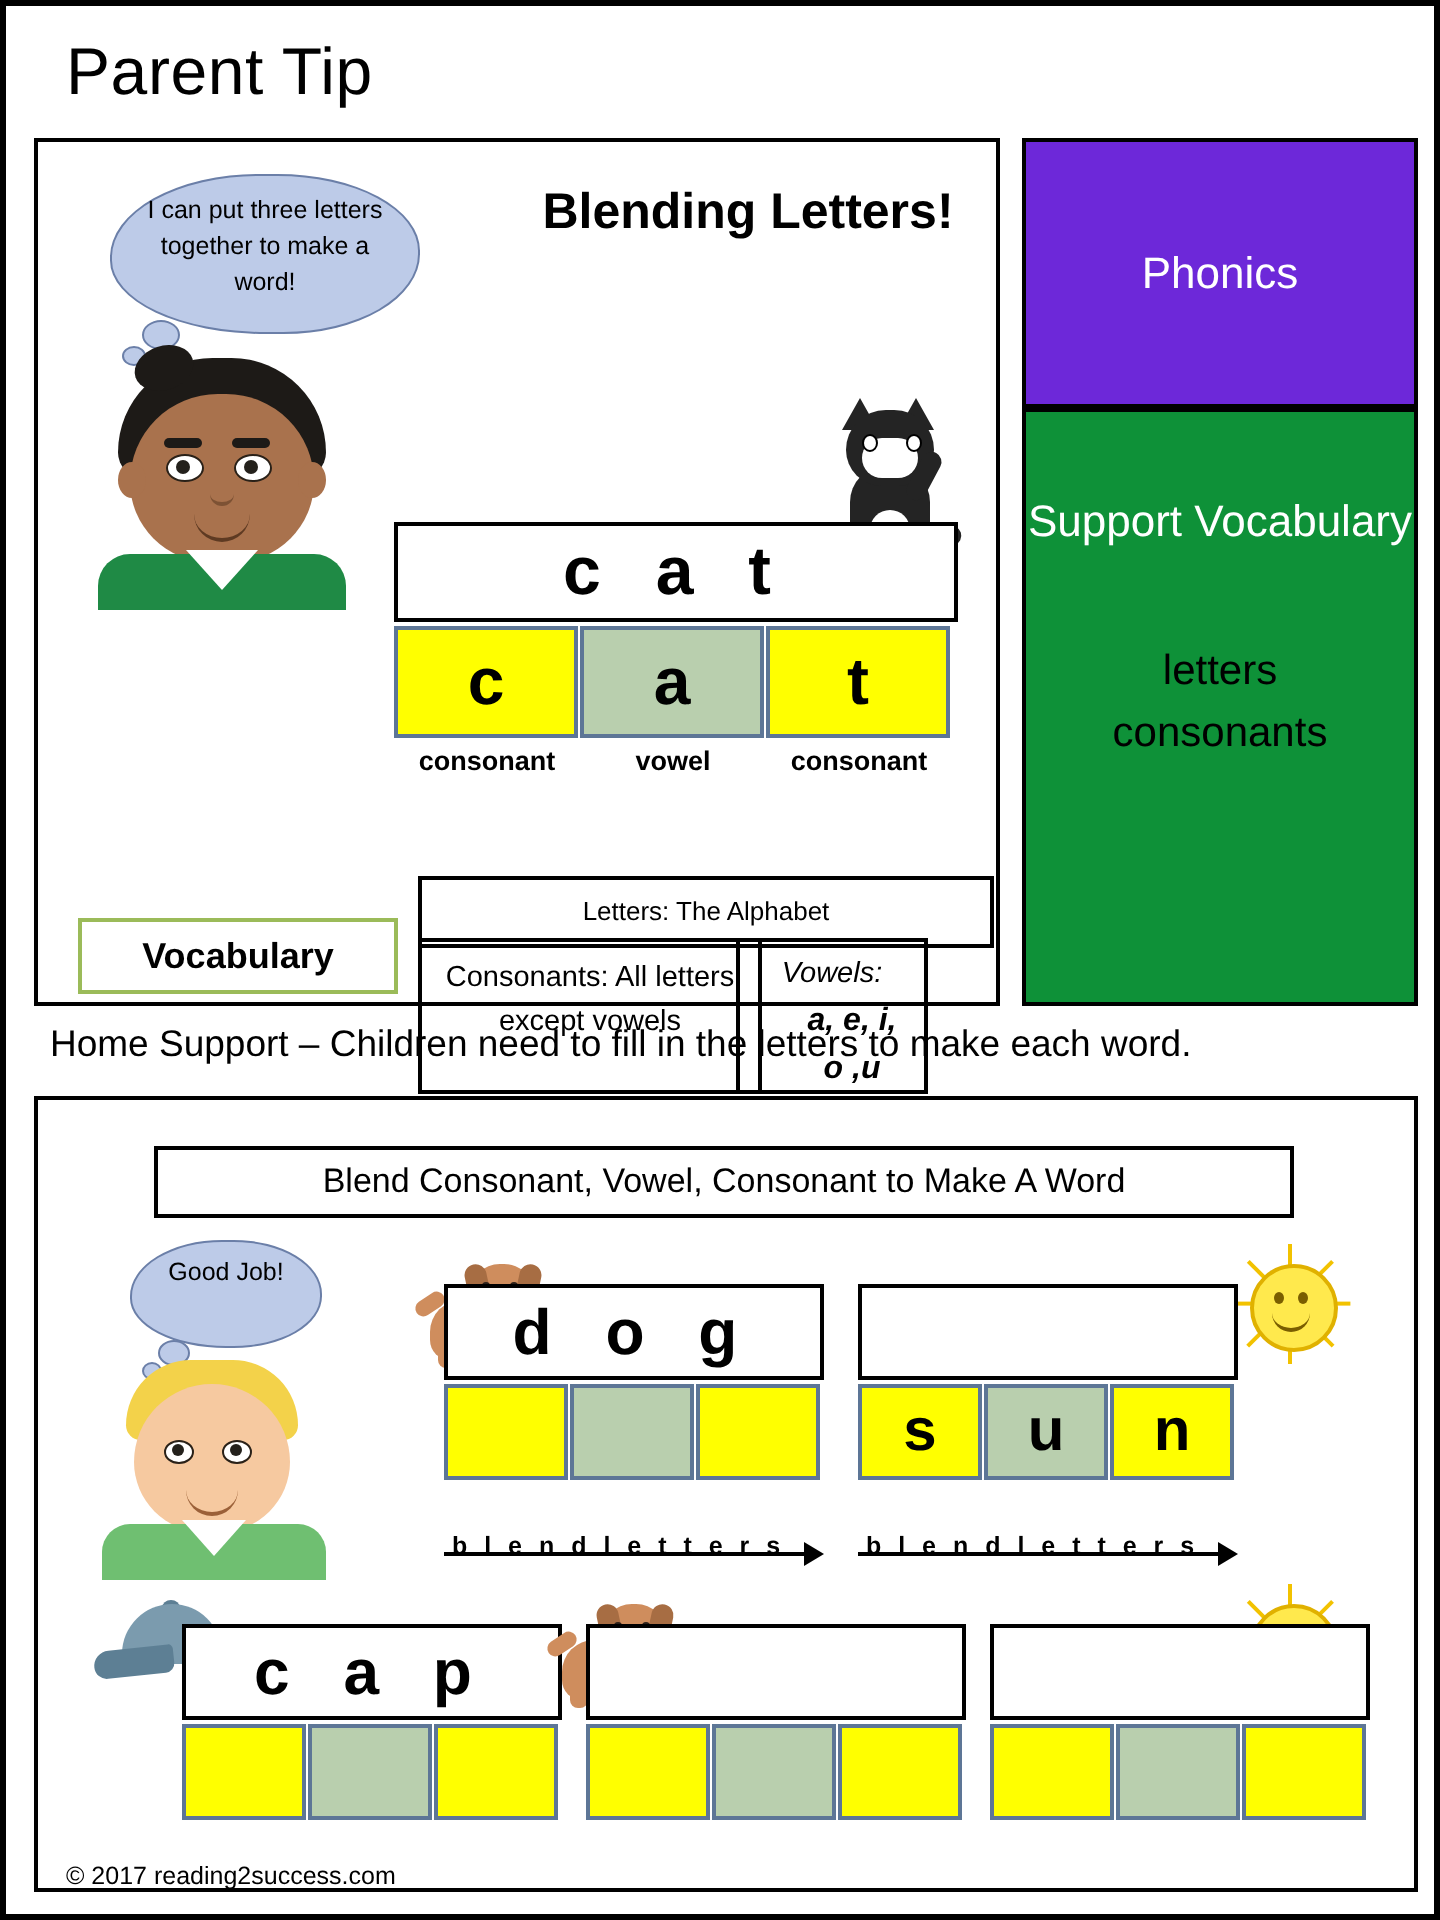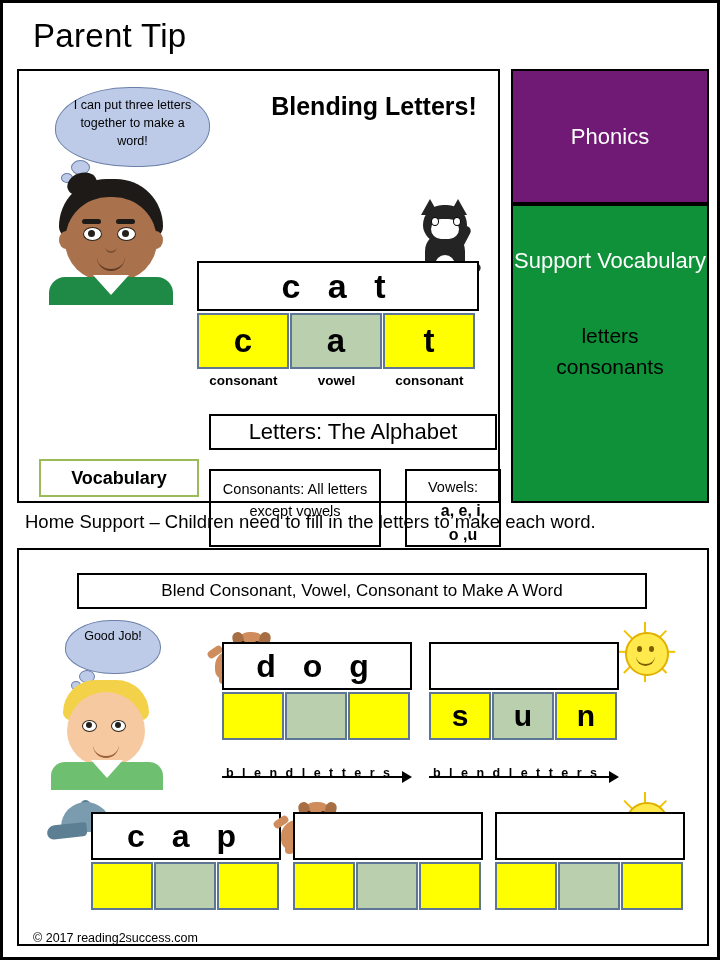--- a/index.html
+++ b/index.html
@@ -300,65 +300,66 @@
     box-sizing: border-box;
     text-align: center;
     line-height: 34px;
     font-size: 18px;
     font-weight: bold;
     background: #fff;
   }
   .alpha-box {
     position: absolute;
     left: 190px;
-    top: 343px;
+    top: 367px;
     width: 288px;
     height: 36px;
     border: 2px solid #000;
     box-sizing: border-box;
     text-align: center;
     line-height: 32px;
-    font-size: 22px;
+    font-size: 13px;
   }
   .cons-box {
     position: absolute;
     left: 190px;
     top: 398px;
     width: 172px;
     height: 78px;
     border: 2px solid #000;
     box-sizing: border-box;
     text-align: center;
     font-size: 14.5px;
     line-height: 1.55;
     padding-top: 7px;
   }
   .vowel-box {
     position: absolute;
-    left: 386px;
+    left: 349px;
     top: 398px;
     width: 96px;
     height: 78px;
     border: 2px solid #000;
     box-sizing: border-box;
     text-align: center;
     font-size: 14.5px;
     line-height: 1.5;
     padding-top: 6px;
+    font-style: italic;
   }
   .vowel-box b { font-size: 16px; margin-left: 20px; }
 
   
   .green-top {
     position: absolute;
     left: 508px;
     top: 66px;
     width: 198px;
     height: 135px;
-    background: #701a75;
+    background: #6d28d9;
     border: 2px solid #000;
     box-sizing: border-box;
     color: #fff;
     font-size: 22px;
     text-align: center;
     line-height: 131px;
   }
   .green-bottom {
     position: absolute;
     left: 508px;

